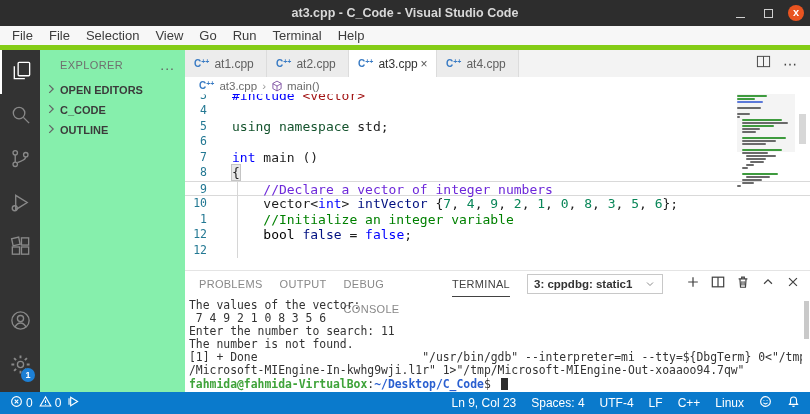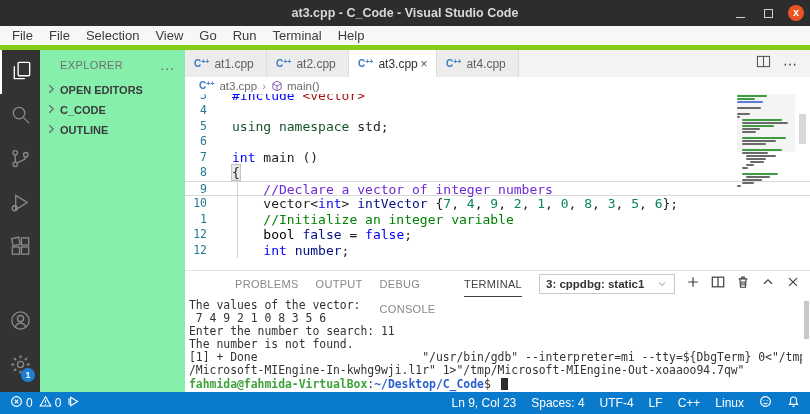--- a/index.html
+++ b/index.html
@@ -82,21 +82,21 @@
   .mm-viewport { position:absolute; right:15px; top:0; width:58px; height:58px; background:rgba(0,0,0,0.045); }
   .ed-scrollthumb { position:absolute; right:4px; top:20px; width:7px; height:30px; background:#bdbdbd; opacity:0.6; }
 
   
   .panel { position:absolute; left:0; top:220px; width:625px; height:122px; background:#fff;
            border-top:1px solid #e4e4e4; }
   .panel-tabs { height:26px; display:flex; align-items:center; padding-left:14px; }
   .panel-tab { font-size:11px; color:#888; margin-right:17px; letter-spacing:0.3px; height:25px;
                line-height:25px; }
   .panel-tab.active { color:#424242; border-bottom:1.5px solid #424242; }
-  .panel-right { margin-left:auto; display:flex; align-items:center; padding-right:10px; gap:11px; color:#424242; }
+  .panel-right { margin-left:auto; display:flex; align-items:center; padding-right:10px; gap:23px; color:#424242; }
   .term-dd { width:136px; height:20px; border:1px solid #c8c8c8; background:#fff; display:flex;
              align-items:center; padding:0 6px; font-size:11.5px; color:#333; font-weight:bold; }
   .term-dd svg { margin-left:auto; width:12px; height:12px; color:#666; }
   .panel-right .pi svg { width:14px; height:14px; }
 
   .terminal { position:absolute; left:4px; right:8px; top:28px; bottom:0;
               font-family:"DejaVu Sans Mono", monospace; font-size:11.4px; line-height:13.1px;
               color:#333; white-space:pre; overflow:hidden; }
   .t-user { color:#3fa33a; font-weight:bold; }
   .t-path { color:#2a5fd0; font-weight:bold; }
@@ -301,21 +301,20 @@
         <div class="code-row">
       <span class="code-num">1</span>
       <span class="code-txt"><span style="color:#008000">    //Initialize an integer variable</span></span>
         </div>
         <div class="code-row">
       <span class="code-num">12</span>
       <span class="code-txt"><span style="color:#1e1e1e">    </span><span style="color:#000000">bool</span><span style="color:#1e1e1e"> </span><span style="color:#001080">false</span><span style="color:#1e1e1e"> = </span><span style="color:#0000ff">false</span><span style="color:#1e1e1e">;</span></span>
         </div>
         <div class="code-row">
       <span class="code-num">12</span>
-      <span class="code-txt"><span style="color:#1e1e1e">    </span><span style="color:#0000ff">int</span><span style="color:#1e1e1e"> </span><span style="color:#001080">number</span><span style="color:#1e1e1e">;</span></span>
         </div>
       </div>
     <div class="indent-guide"></div>
     <div class="mm-viewport"></div>
     <div class="minimap" id="minimap-rows">
         <div class="mm-row" style="width:30px;margin-left:0px;background:#3e9b3e"></div>
         <div class="mm-row" style="width:18px;margin-left:0px;background:#3e9b3e"></div>
         <div class="mm-row" style="width:26px;margin-left:0px;background:#5b79d9"></div>
         <div class="mm-row" style="width:0px;margin-left:0px;background:transparent"></div>
         <div class="mm-row" style="width:24px;margin-left:0px;background:#6a6a6a"></div>
@@ -344,21 +343,21 @@
         <div class="mm-row" style="width:24px;margin-left:9px;background:#6a6a6a"></div>
         <div class="mm-row" style="width:20px;margin-left:5px;background:#6a6a6a"></div>
         <div class="mm-row" style="width:12px;margin-left:5px;background:#6a6a6a"></div>
         <div class="mm-row" style="width:4px;margin-left:0px;background:#6a6a6a"></div>
       </div>
     <div class="ed-scrollthumb"></div>
   </div>
 
   <div class="panel">
     <div class="panel-tabs">
-      <div id="panel-tabs" style="display:flex;margin-left:36px;">
+      <div id="panel-tabs" style="display:flex;">
           <span class="panel-tab">PROBLEMS</span>
           <span class="panel-tab">OUTPUT</span>
           <span class="panel-tab">DEBUG CONSOLE</span>
           <span class="panel-tab active">TERMINAL</span>
         </div>
       <div class="panel-right">
         <div class="term-dd">
           <span>3: cppdbg: static1</span>
           <svg viewBox="0 0 16 16" fill="none" stroke="currentColor">
               <path d="M4 6l4 4 4-4"></path>

